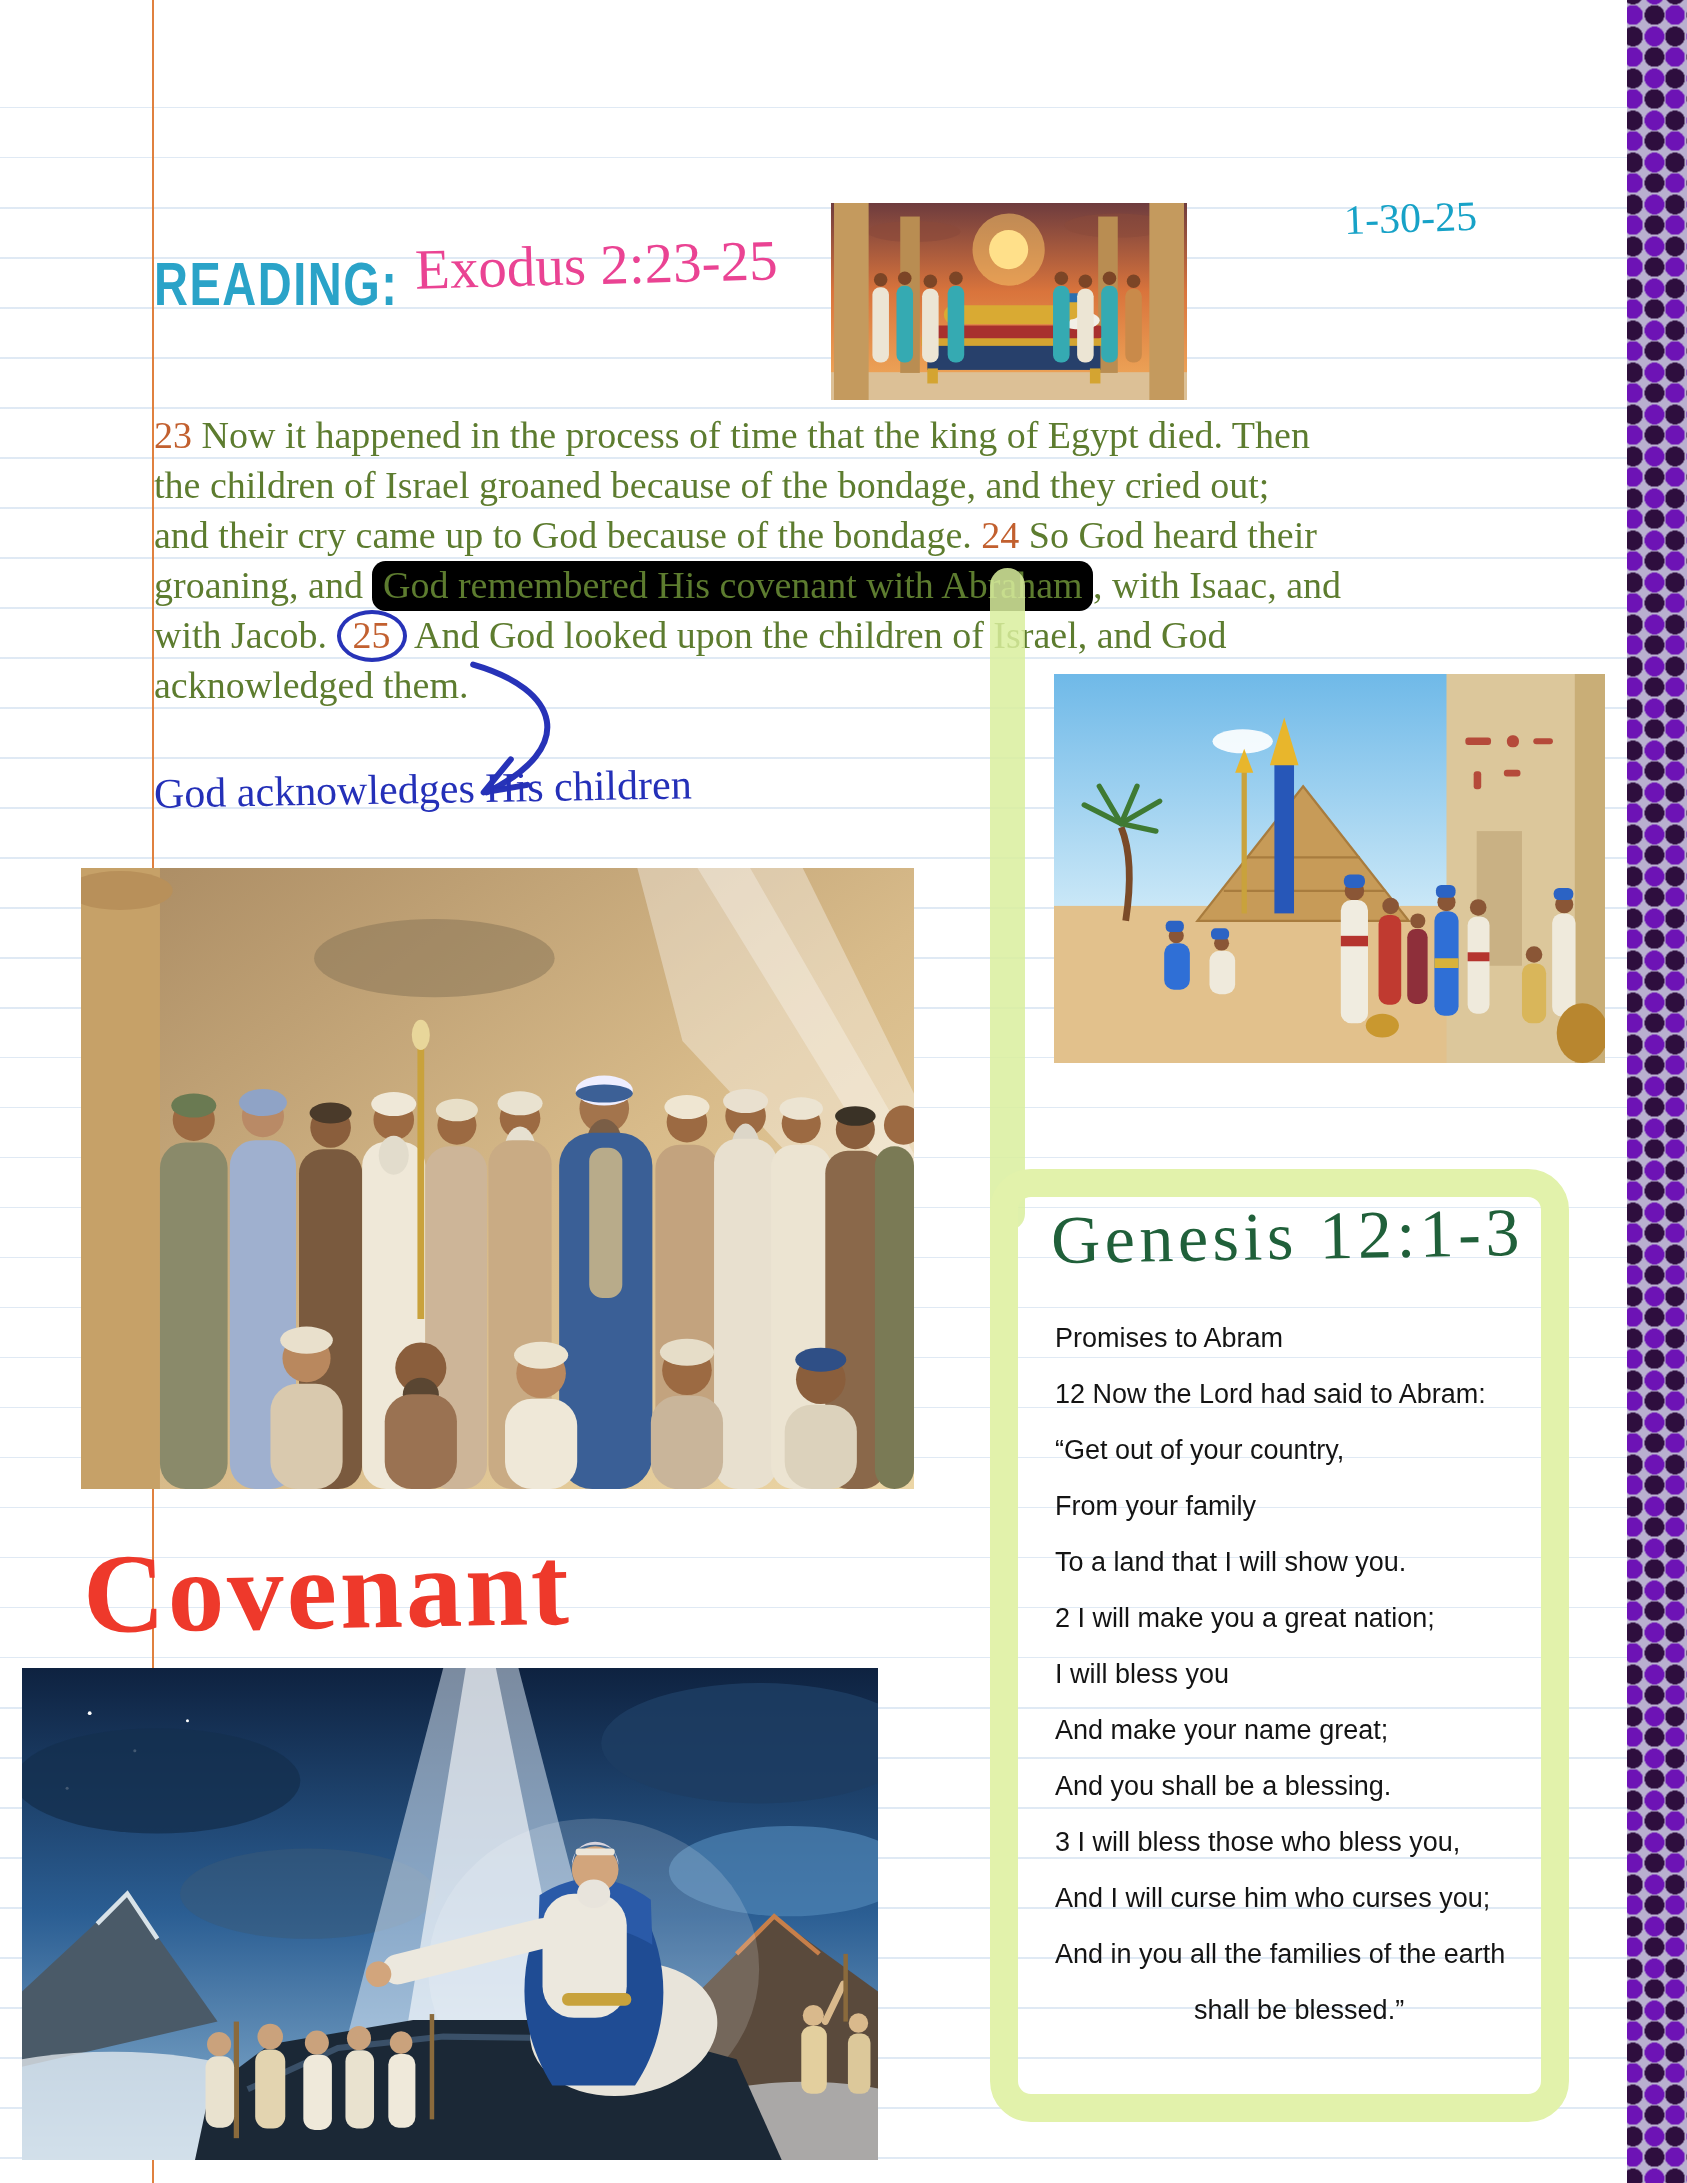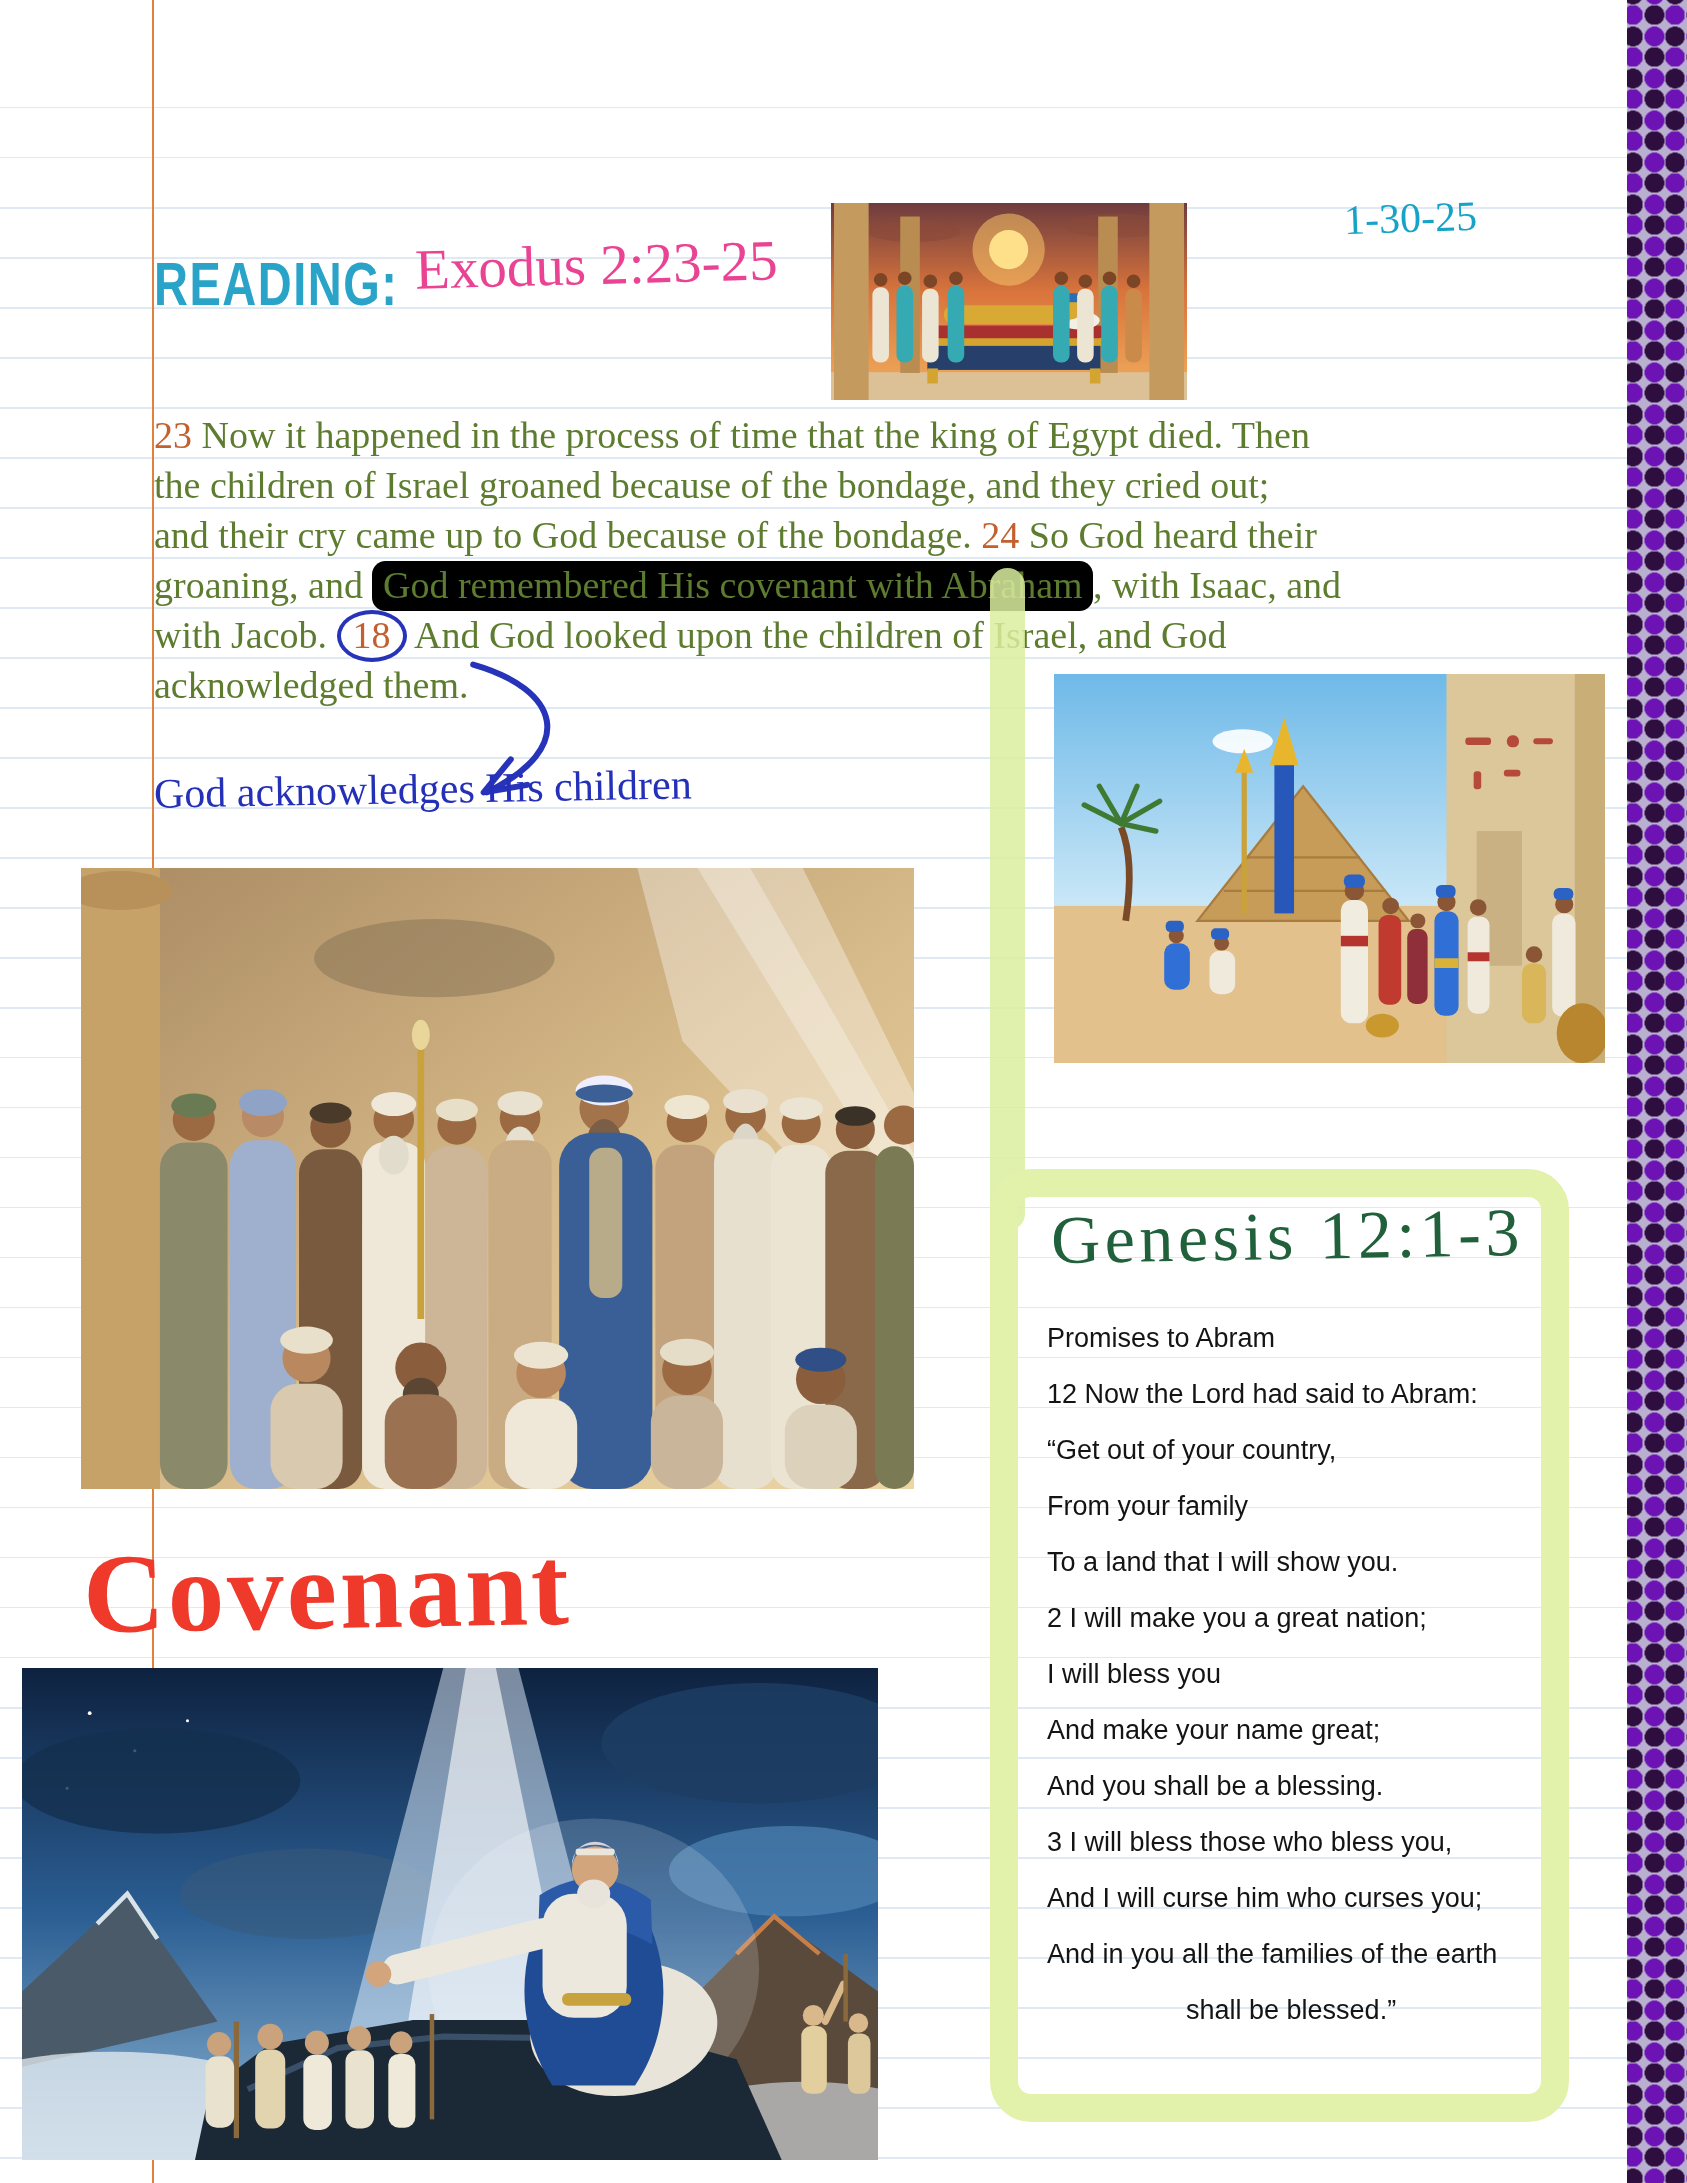--- a/index.html
+++ b/index.html
@@ -49,21 +49,21 @@
   
   .covenant{position:absolute;left:83px;top:1525px;font-size:113px;font-weight:700;
     color:#ee392b;font-family:cursive;transform:rotate(-1deg);letter-spacing:3px;}
   
   .gen-box{position:absolute;left:990px;top:1169px;width:579px;height:953px;
     border:28.6px solid #e2f2ab;border-radius:41px;box-sizing:border-box;}
   .gen-heading{position:absolute;left:1051px;top:1197px;font-size:68px;color:#20603a;
     font-family:cursive;letter-spacing:4.5px;transform:rotate(-1deg);white-space:nowrap;}
   .gen-text{position:absolute;left:1047px;top:1310px;width:500px;font-size:27px;color:#141414;
     font-family:"Liberation Sans",sans-serif;}
-  .gen-line{line-height:56px;white-space:nowrap;}
+  .gen-line{line-height:56px;white-space:nowrap;margin-left:8px;}
   .gen-line.indent{padding-left:139px;white-space:normal;}
 </style>
 </head>
 <body>
 
 <div id="page">
   <div class="ruled"></div>
   <div class="margin-line"></div>
   <div class="dot-border"></div>
 
@@ -120,21 +120,21 @@
           <rect x="391" y="114" width="22" height="98" rx="10" fill="#c98a4a"></rect>
       </g>
     </svg>
   </div>
 
   <div class="passage">
     <div class="pline"><span class="vnum">23 </span><span>Now it happened in the process of time that the king of Egypt died. Then</span></div>
     <div class="pline"><span>the children of Israel groaned because of the bondage, and they cried out;</span></div>
     <div class="pline"><span>and their cry came up to God because of the bondage. </span><span class="vnum">24 </span><span>So God heard their</span></div>
     <div class="pline"><span>groaning, and </span><span class="hl">God remembered His covenant with Abraham</span><span>, with Isaac, and</span></div>
-    <div class="pline"><span>with Jacob. </span><span class="circ25">18</span><span> And God looked upon the children of Israel, and God</span></div>
+    <div class="pline"><span>with Jacob. </span><span class="circ25">25</span><span> And God looked upon the children of Israel, and God</span></div>
     <div class="pline"><span>acknowledged them.</span></div>
   </div>
 
   <div class="hl-strip"></div>
 
   <svg class="arrow-svg" viewBox="0 0 270 230">
     <path d="M100,22 C215,55 240,132 118,192" stroke="#2733b8" stroke-width="8" fill="none" stroke-linecap="round"></path>
     <path d="M150,148 L114,192 L172,182" stroke="#2733b8" stroke-width="8" fill="none" stroke-linecap="round" stroke-linejoin="round"></path>
   </svg>
 

